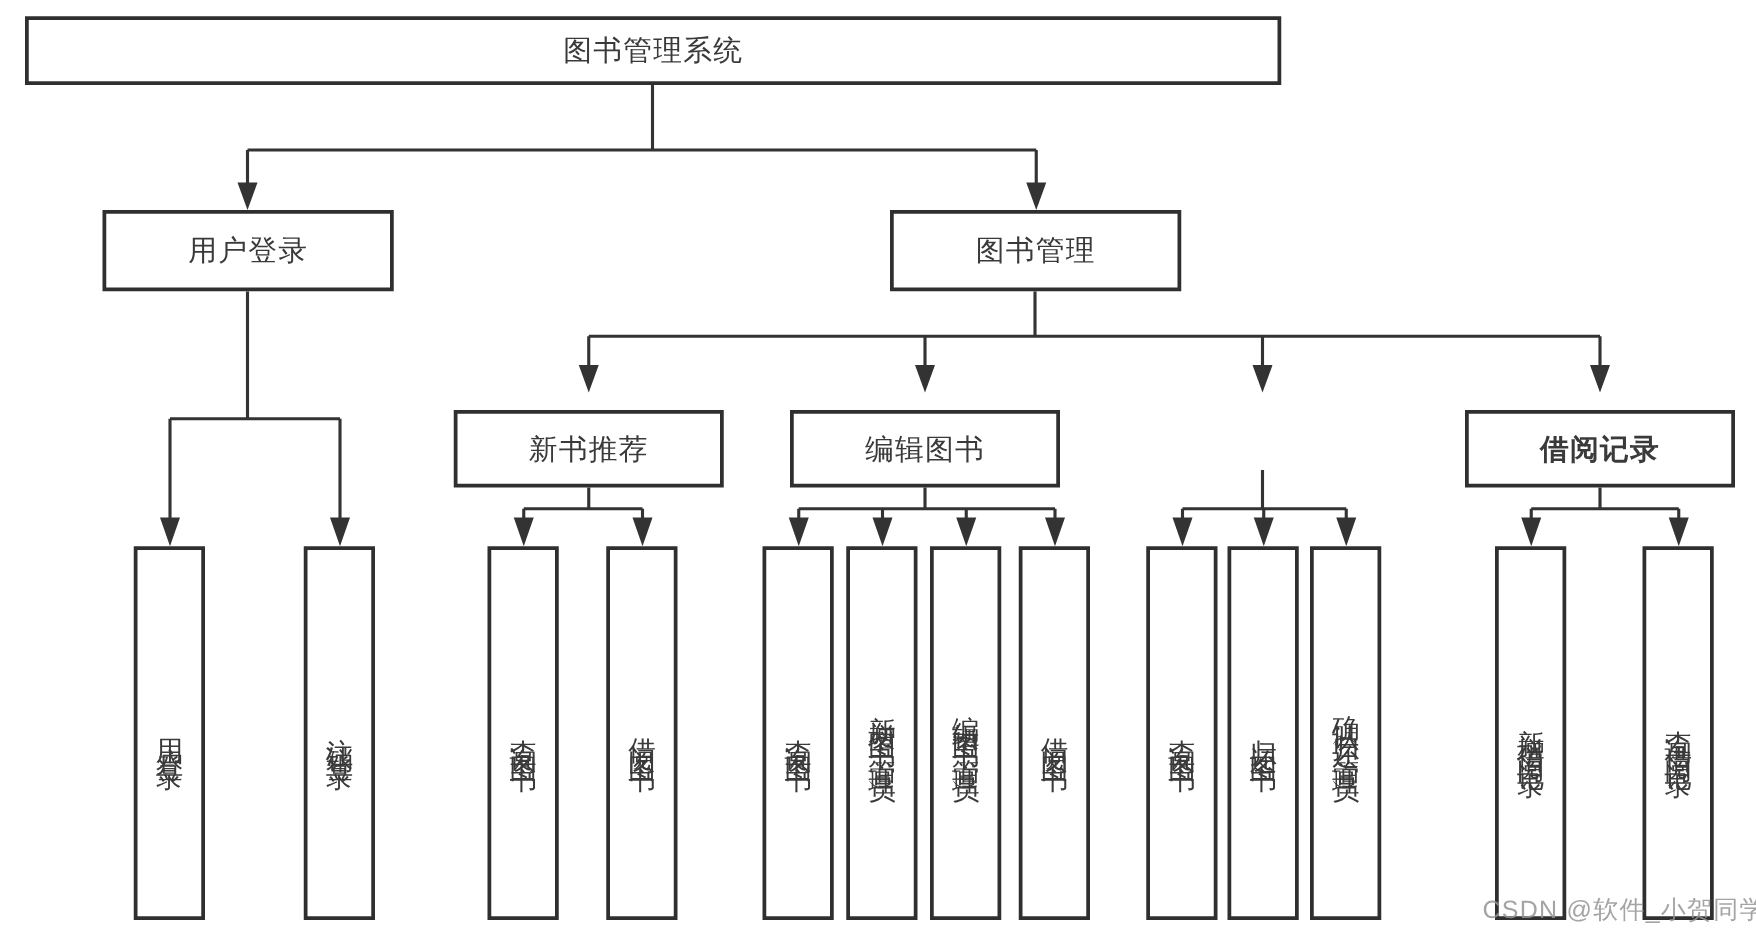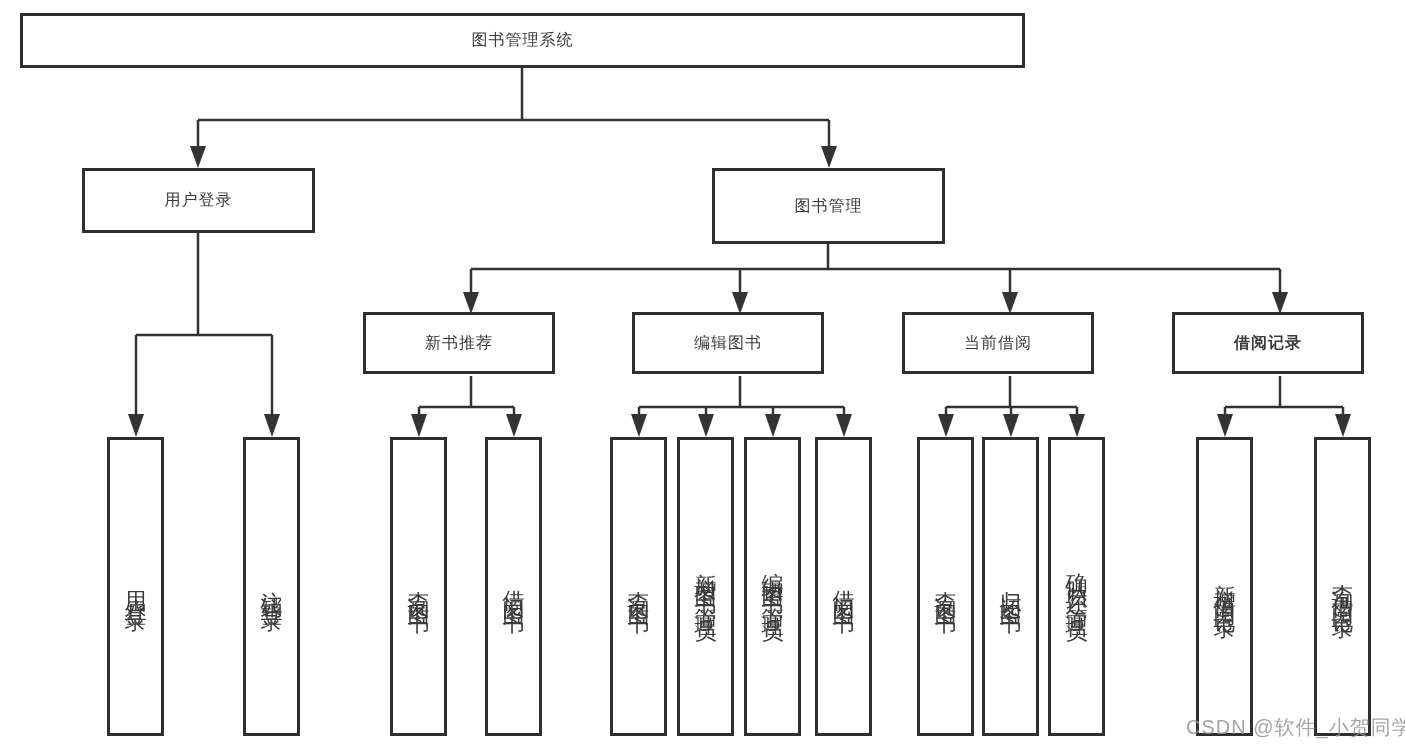--- a/index.html
+++ b/index.html
@@ -15,25 +15,25 @@
     position: absolute;
     box-sizing: border-box;
     background: #ffffff;
     border: 3px solid #2f2f2f;
     display: flex;
     align-items: center;
     justify-content: center;
     color: #3a3a3a;
     z-index: 2;
   }
-  .hbox { font-size: 16px; letter-spacing: 1px; }
+  .hbox { font-size: 23px; letter-spacing: 1px; }
   .root  { left: 20px;  top: 13px;  width: 1005px; height: 55px; }
   .lvl2a { left: 82px;  top: 168px; width: 233px;  height: 65px; }
-  .lvl2b { left: 712px; top: 168px; width: 233px;  height: 76px; }
-  .lvl3  { top: 312px; width: 192px; height: 62px; }
+  .lvl2b { left: 712px; top: 168px; width: 233px;  height: 65px; }
+  .lvl3  { top: 328px; width: 216px; height: 62px; }
   .l3-1 { left: 363px; }
   .l3-2 { left: 632px; }
   .l3-3 { left: 902px; }
   .l3-4 { left: 1172px; font-weight: bold; }
   .vbox {
     top: 437px; width: 57px; height: 299px;
     font-size: 22px;
     writing-mode: vertical-rl;
     text-orientation: mixed;
     letter-spacing: 7px;
@@ -130,21 +130,20 @@
     <polygon points="1343,437 1335,414 1351,414"></polygon>
   </svg>
 
   <div class="node hbox root">图书管理系统</div>
 
   <div class="node hbox lvl2a">用户登录</div>
   <div class="node hbox lvl2b">图书管理</div>
 
   <div class="node hbox lvl3 l3-1">新书推荐</div>
   <div class="node hbox lvl3 l3-2">编辑图书</div>
-  <div class="node hbox lvl3 l3-3">当前借阅</div>
   <div class="node hbox lvl3 l3-4">借阅记录</div>
 
   <div class="node vbox v1">用户登录</div>
   <div class="node vbox v2">注销登录</div>
 
   <div class="node vbox v3">查询图书</div>
   <div class="node vbox v4">借阅图书</div>
 
   <div class="node vbox v5">查询图书</div>
   <div class="node vbox v6">新增图书（管理员）</div>

